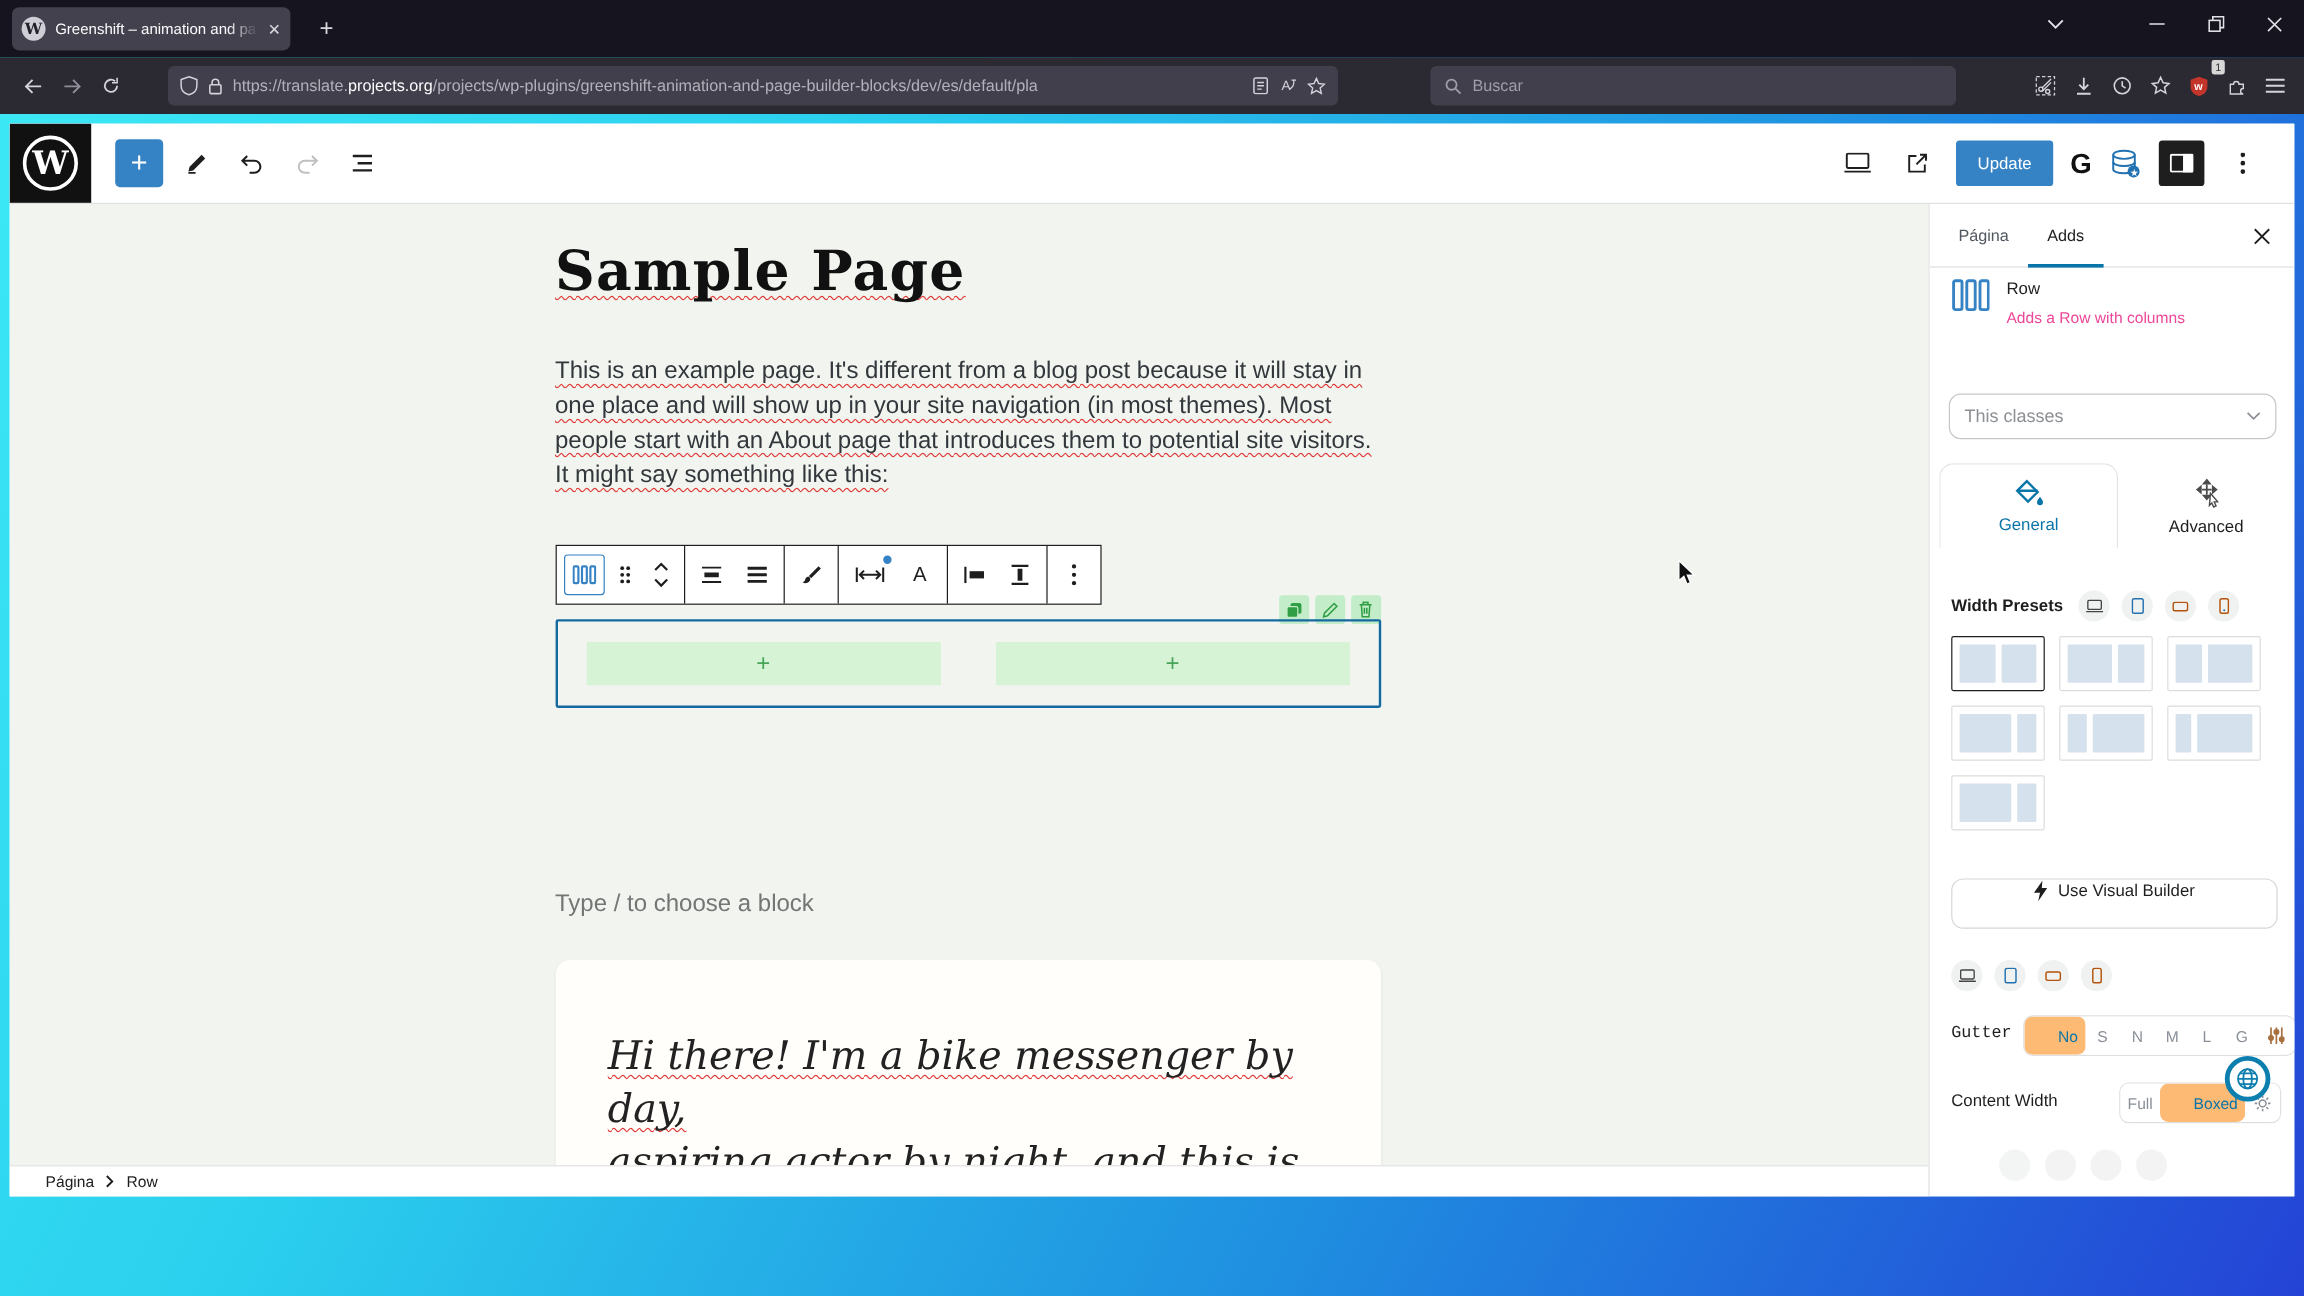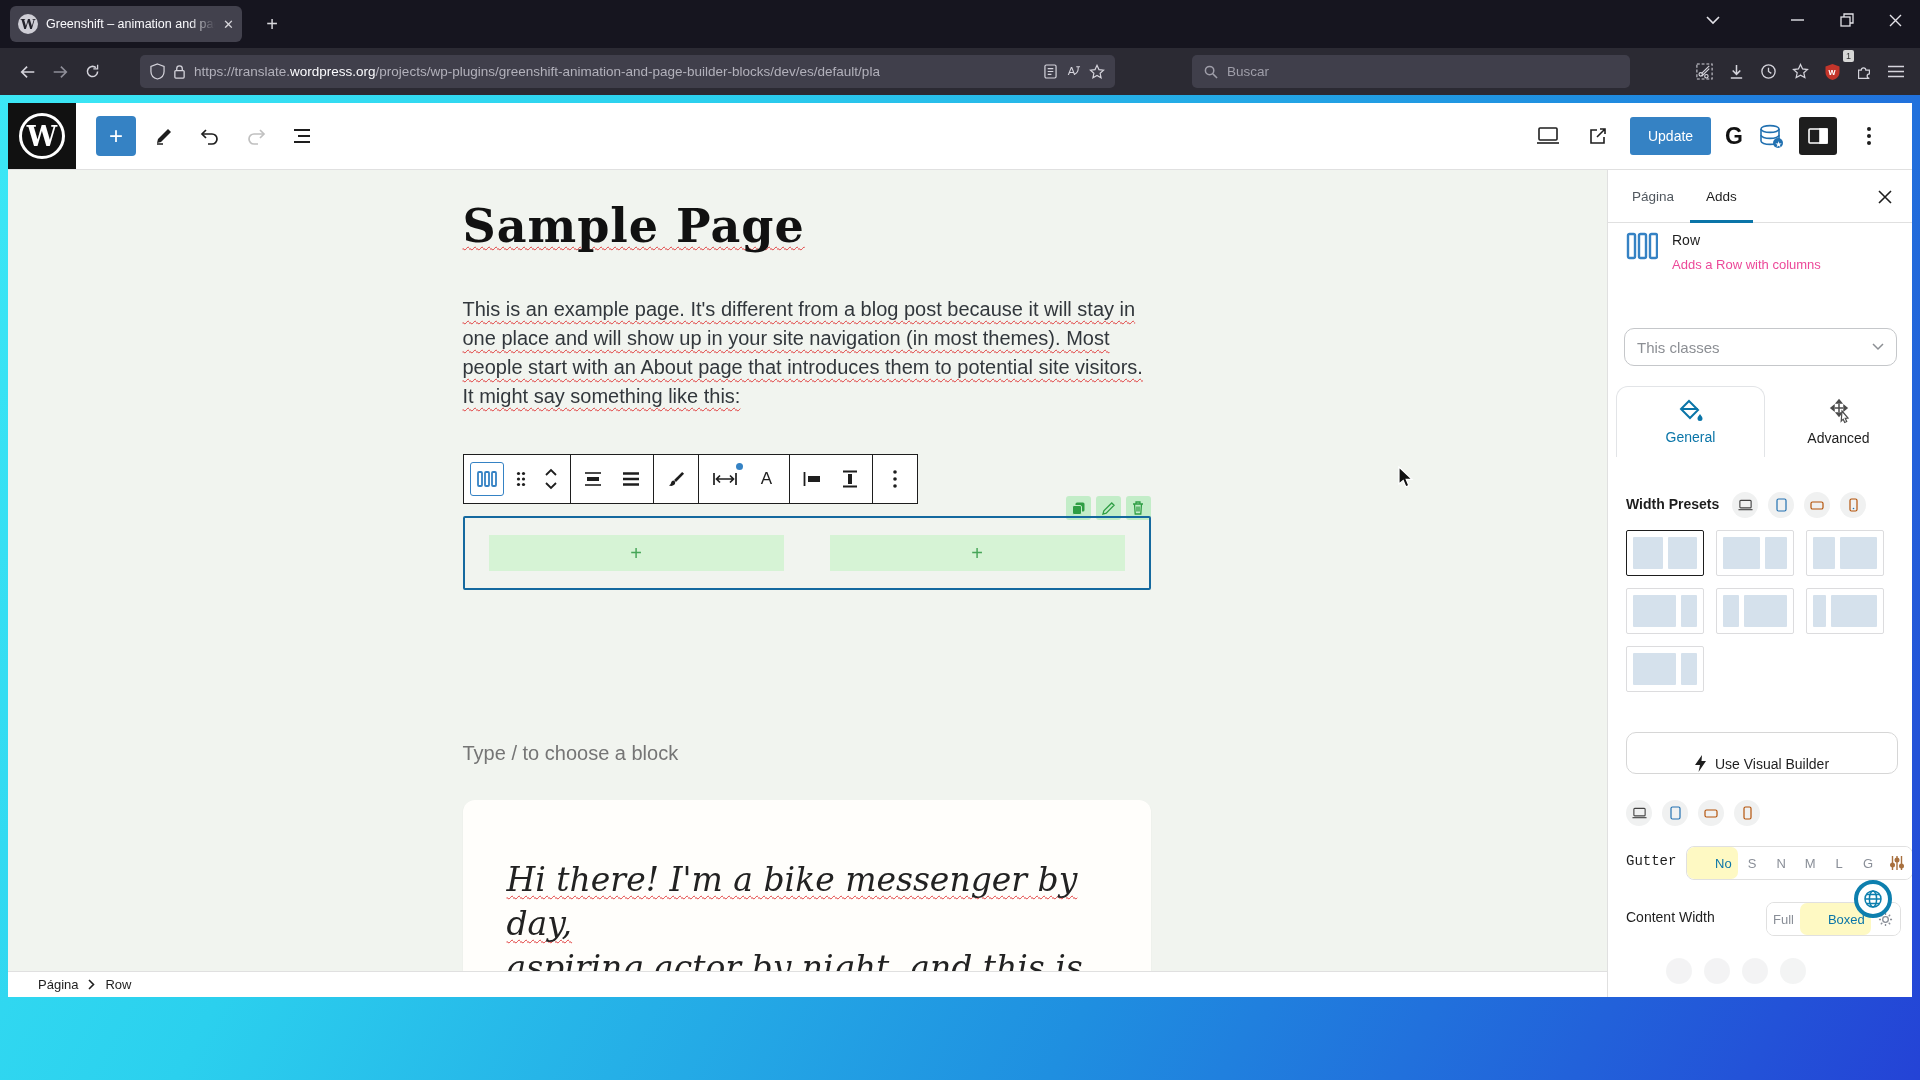--- a/index.html
+++ b/index.html
@@ -98,24 +98,24 @@
   .wp-label{font-size:14px;color:#1e1e1e;}
   .wp-row-label{position:absolute;left:18px;}
   .dev-circles{display:flex;gap:10px;}
   .dev-circle{width:26px;height:26px;border-radius:50%;background:#f0f1f1;display:flex;align-items:center;justify-content:center;}
   .presets-grid{position:absolute;left:18px;top:360px;width:272px;display:flex;flex-wrap:wrap;gap:12px;}
   .preset{width:78px;height:46px;border:1px solid #dcdcde;background:#fff;border-radius:2px;box-sizing:border-box;
     display:flex;gap:5px;padding:6px;}
   .preset.selected{border:1.5px solid #1e1e1e;}
   .preset-col{background:#d5e1ec;border-radius:1px;}
   .vb-btn{position:absolute;left:18px;top:562px;width:272px;height:42px;border:1px solid #d6d6d6;border-radius:10px;background:#fff;
-    display:flex;align-items:flex-end;justify-content:center;gap:8px;font-size:14px;color:#1e1e1e;font-family:inherit;}
+    display:flex;align-items:flex-start;justify-content:center;gap:8px;font-size:14px;color:#1e1e1e;font-family:inherit;}
   .seg-wrap{position:absolute;display:flex;align-items:center;border:1px solid #e0e0e0;border-radius:8px;background:#fff;overflow:hidden;}
   .seg{min-width:29px;height:32px;border:none;background:#fff;color:#8a8f98;font-size:13px;display:flex;align-items:center;justify-content:center;font-family:inherit;padding:0 6px;box-sizing:border-box;}
-  .seg-selected{background:#fef9c3;color:#0a75a8;border-radius:7px;padding-left:28px;}
+  .seg-selected{background:#fdba74;color:#0a75a8;border-radius:7px;padding-left:28px;}
   .globe-fab{position:absolute;left:246px;top:710px;width:38px;height:38px;border-radius:50%;background:#fff;border:4px solid #0d7fae;
     box-sizing:border-box;display:flex;align-items:center;justify-content:center;z-index:5;}
   .faded-row{position:absolute;left:58px;top:788px;display:flex;gap:12px;opacity:.5;}
   .faded-row .dev-circle{background:#e8e9ea;}
   
   .cursor{position:absolute;z-index:50;}
 </style>
 </head>
 <body>
 
@@ -175,21 +175,21 @@
             <path d="M8 1l7 2.5V9c0 4.5-3 7-7 8-4-1-7-3.5-7-8V3.5z"></path>
           </svg>
       </span>
       <span>
         <svg width="13" height="16" viewBox="0 0 14 17" fill="none" stroke="#d5d4dc" stroke-width="1.4">
             <rect x="2" y="7" width="10" height="8" rx="1"></rect>
             <path d="M4 7V5a3 3 0 0 1 6 0v2"></path>
           </svg>
       </span>
       <span class="url-text">
-        <span class="dim">https://translate.</span><span class="bright">wordpress.org</span><span class="dim">/projects/wp-plugins/greenshift-animation-and-page-builder-blocks/dev/es/default/pla</span>
+        <span class="dim">https://translate.</span><span class="bright">projects.org</span><span class="dim">/projects/wp-plugins/greenshift-animation-and-page-builder-blocks/dev/es/default/pla</span>
         <span class="url-fade"></span>
       </span>
       <span>
         <svg width="13" height="15" viewBox="0 0 14 16" fill="none" stroke="#d5d4dc" stroke-width="1.3">
             <rect x="1" y="1" width="12" height="14" rx="1.5"></rect>
             <path d="M4 5h6M4 8h6M4 11h4"></path>
           </svg>
       </span>
       <span>
         <svg width="16" height="15" viewBox="0 0 17 16">

